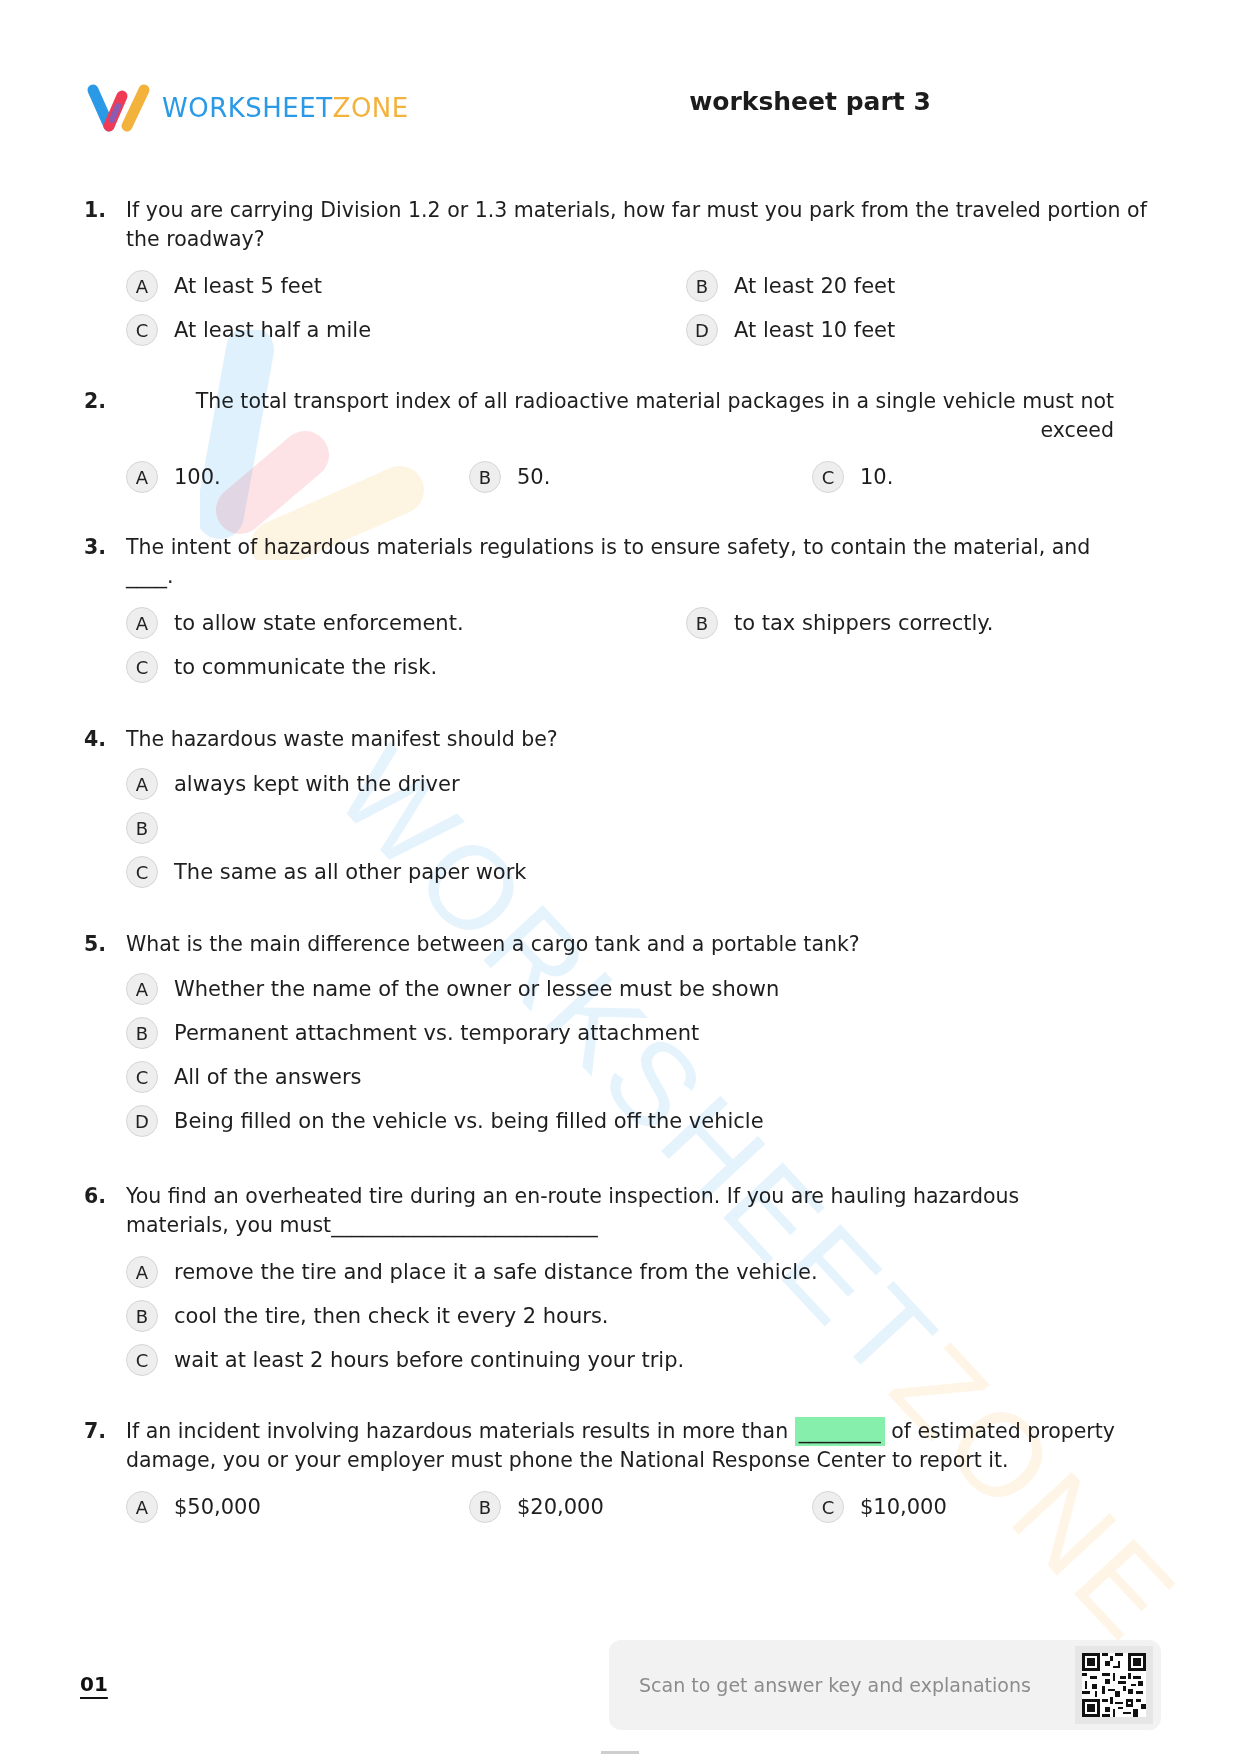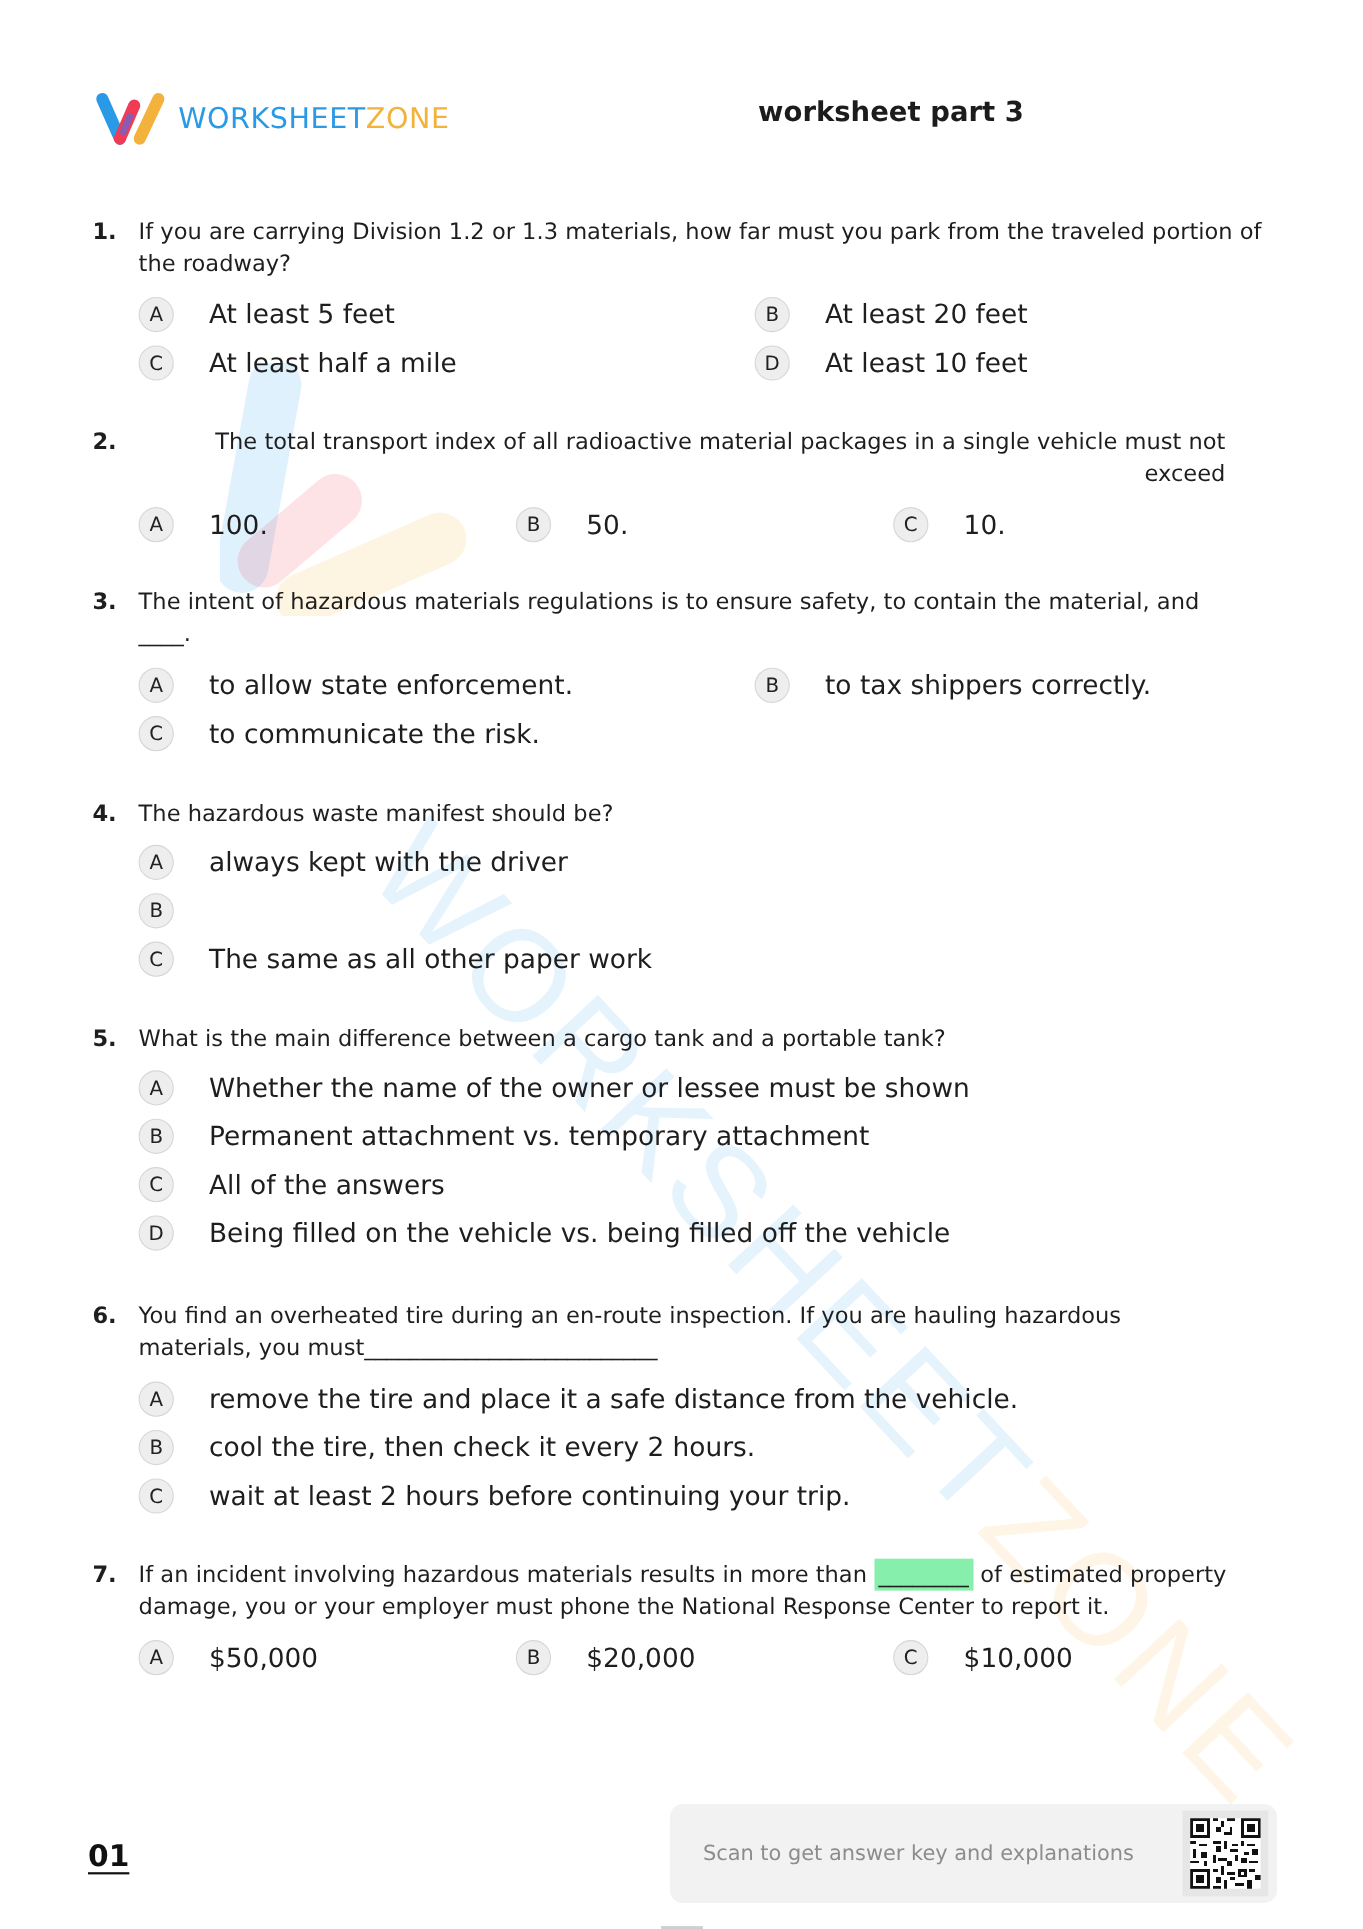--- a/index.html
+++ b/index.html
@@ -26,25 +26,25 @@
   
   .q { position:absolute; left:84px; width:1070px; }
   .q-head { display:flex; font-size:20.5px; line-height:29px; color:#1e1e1e; }
   .q-num { width:42px; flex:none; font-weight:700; }
   .q-text { flex:1; }
   .opts { margin-left:42px; position:relative; }
   .opt { position:absolute; display:flex; align-items:center; height:34px; }
   .bubble { width:32px; height:32px; border-radius:50%; background:#eeeeee; border:1px solid #d6d6d6;
             box-sizing:border-box; display:flex; align-items:center; justify-content:center;
             font-size:18px; color:#222; flex:none; }
-  .opt-label { margin-left:32px; font-size:24px; color:#1e1e1e; white-space:nowrap; }
+  .opt-label { margin-left:16px; font-size:21px; color:#1e1e1e; white-space:nowrap; }
   .blank { display:inline-block; background:#86efac; padding:0 4px; }
 
   
-  .page-num { position:absolute; left:80px; top:1672px; font-size:27px; font-weight:700; color:#111;
+  .page-num { position:absolute; left:80px; top:1672px; font-size:20px; font-weight:700; color:#111;
               text-decoration:underline; text-underline-offset:6px; }
   .scan-box { position:absolute; left:609px; top:1640px; width:552px; height:90px; background:#f2f2f2;
               border-radius:12px; display:flex; align-items:center; }
   .scan-text { margin-left:30px; font-size:19px; color:#8c8c8c; }
   .qr { position:absolute; right:8px; top:6px; width:78px; height:78px; background:#e6e6e6;
         display:flex; align-items:center; justify-content:center; }
   .qr svg { width:64px; height:64px; }
   .bottom-bar { position:absolute; left:601px; top:1751px; width:38px; height:3px; background:#cfcfcf; }
 </style>
 </head>

